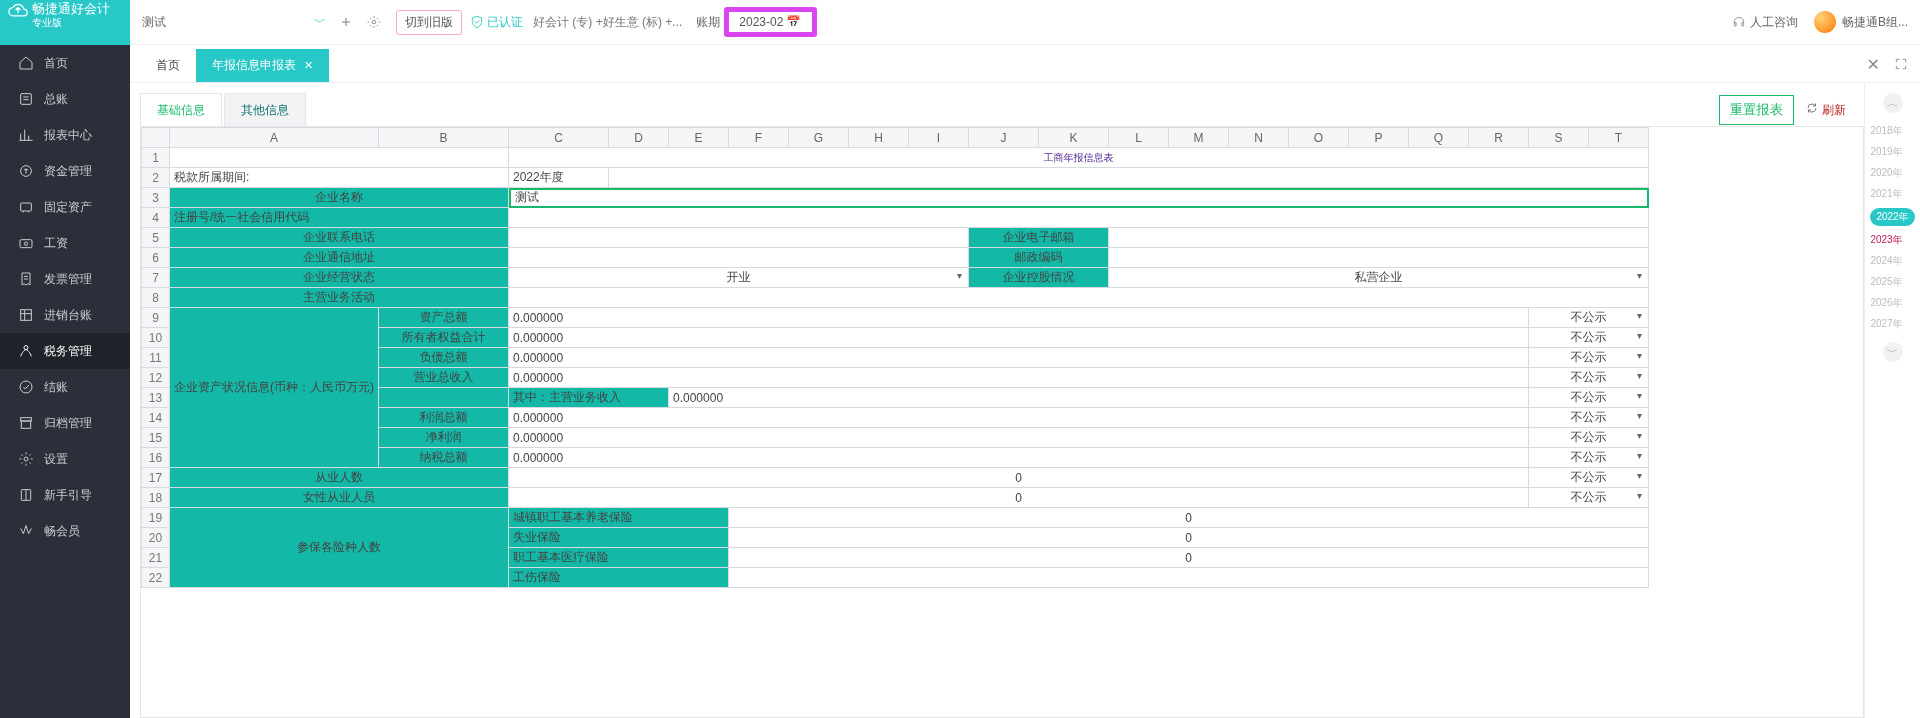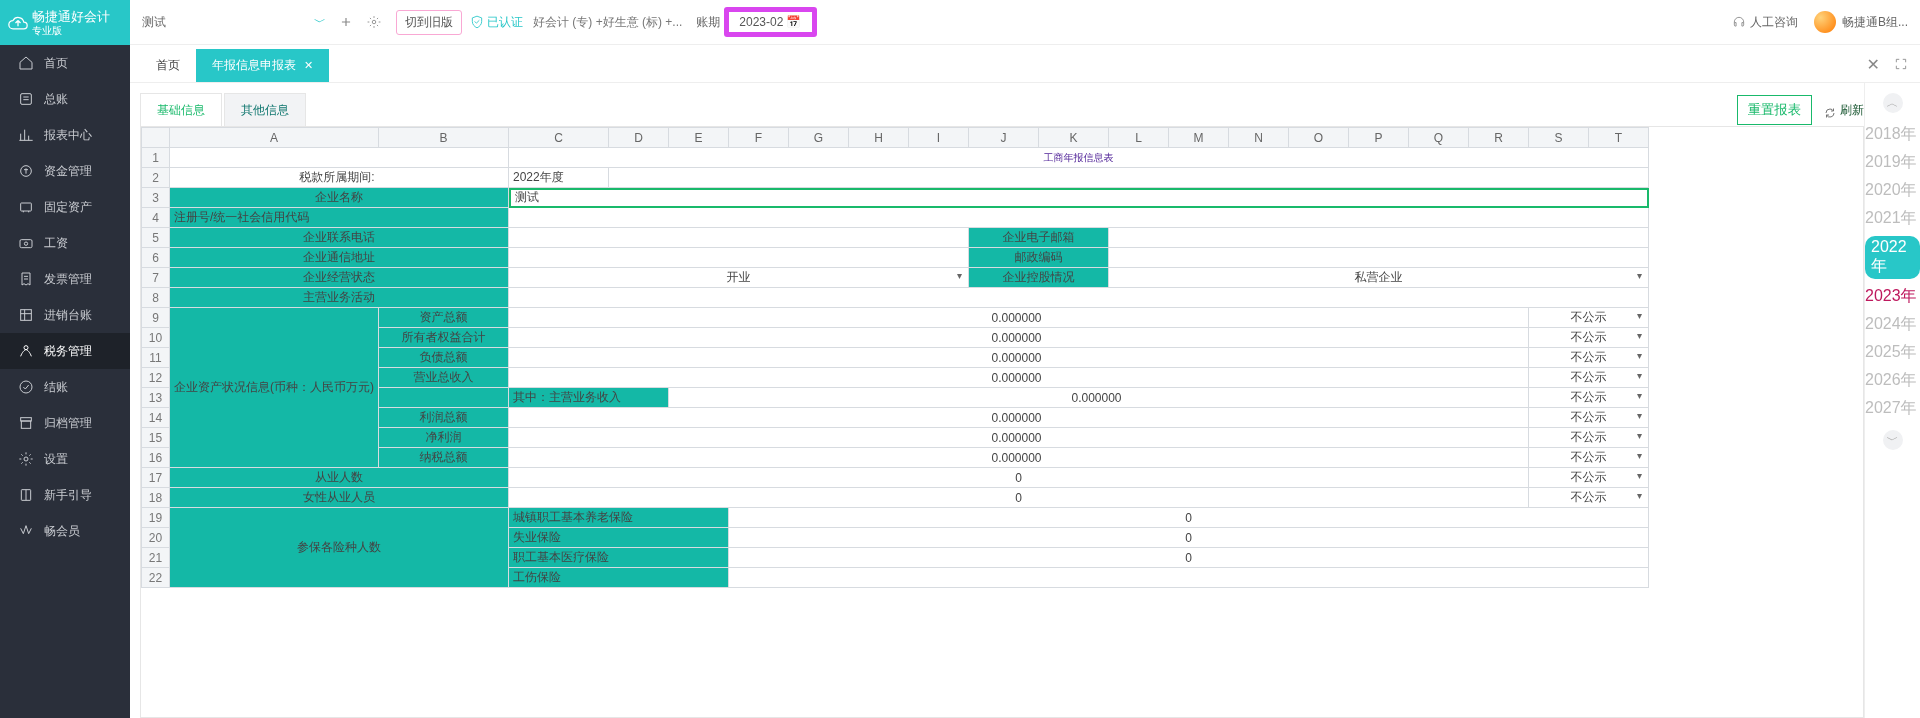--- a/index.html
+++ b/index.html
@@ -1,20 +1,20 @@
 <!DOCTYPE html>
 <html><head>
 <meta charset="utf-8">
 <style>
 * { margin:0; padding:0; box-sizing:border-box; font-family:"Microsoft YaHei","PingFang SC",sans-serif; }
 body { background:#fff; font-size:12px; color:#333; overflow:hidden; }
 .app { display:flex; height:718px; width:1920px; }
 
 .sidebar { width:130px; background:#2a2f3a; color:#c9ccd1; display:flex; flex-direction:column; }
-.logo { height:45px; background:#28c7c8; color:#fff; display:flex; align-items:center; padding:0 8px; font-size:13px; }
+.logo { height:45px; background:#28c7c8; color:#fff; display:flex; align-items:flex-start; padding:0 8px; font-size:13px; }
 .logo svg{margin-right:4px;flex:none}
 .logo .sub{font-size:10px;display:block;margin-top:-2px}
 .nav-item { display:flex; align-items:center; height:36px; padding:0 18px; cursor:pointer; }
 .nav-item.active{background:#1e2229;color:#fff}
 .nav-item .icon{width:16px;height:16px;margin-right:10px;display:inline-flex;align-items:center;justify-content:center}
 
 .main { flex:1; display:flex; flex-direction:column; min-width:0;}
 .topbar { height:45px; border-bottom:1px solid #eee; display:flex; align-items:center; padding:0 12px; }
 .org { width:190px; color:#666; display:flex; align-items:center; }
 .org .chev{color:#28c7c8;margin-left:auto;margin-right:6px}
@@ -37,40 +37,40 @@
 .tabs .closeall{position:absolute;right:40px;top:10px;color:#888;cursor:pointer;font-size:16px}
 .tabs .expand{position:absolute;right:12px;top:12px;color:#888;cursor:pointer}
 
 .content{flex:1;display:flex;min-height:0}
 .sheet-wrap{flex:1;display:flex;flex-direction:column;padding:10px 0 0 10px;min-width:0}
 .subtabs{display:flex;align-items:center}
 .subtab{padding:8px 16px;background:#f2f3f5;color:#0f766e;border:1px solid #e6e6e6;border-bottom:none;cursor:pointer;margin-right:2px}
 .subtab.active{background:#fff;color:#19b96b;border-color:#e6e6e6}
 .subtabs .spacer{flex:1}
 .btn-reset{border:1px solid #19b96b;color:#19b96b;background:#fff;border-radius:0;padding:5px 10px;margin-right:12px;cursor:pointer}
-.btn-refresh{color:#14532d;display:flex;align-items:flex-end;cursor:pointer}
+.btn-refresh{color:#b91c1c;display:flex;align-items:flex-start;margin-right:18px;cursor:pointer}
 .btn-refresh svg{margin-right:4px}
 
 .grid{flex:1;overflow:auto;border:1px solid #e6e6e6;margin-top:-1px}
 table{border-collapse:collapse;table-layout:fixed}
 th,td{border:1px solid #d7dbe0;height:20px;font-size:12px;text-align:center;color:#444;background:#fff;padding:0 4px;overflow:hidden;white-space:nowrap}
 th{background:#f3f5f7;color:#666;font-weight:normal}
 th.rownum, td.rownum{width:28px;background:#f3f5f7;color:#777}
 .corner{width:28px;background:#f3f5f7}
 .title-cell{font-size:10px;color:#4c1d95}
 .label-cell{background:#14b8a6}
 td.left{text-align:left}
-td.right{text-align:center;padding-right:8px}
+td.right{text-align:left;padding-right:8px}
 td.sel{outline:2px solid #19b96b;outline-offset:-2px;text-align:left;padding-left:6px}
 td.dd{position:relative}
 td.dd::after{content:"▾";position:absolute;right:6px;top:2px;color:#666;font-size:10px}
 
 .year-rail{width:56px;border-left:1px solid #eee;display:flex;flex-direction:column;align-items:center;padding-top:6px}
 .year-rail .navico{width:20px;height:20px;border-radius:50%;background:#f0f1f3;color:#aaa;display:flex;align-items:center;justify-content:center;margin:4px 0;cursor:pointer}
-.year{font-size:16px;color:#bdbdbd;margin:7px 0;cursor:pointer}
+.year{font-size:10px;color:#bdbdbd;margin:7px 0;cursor:pointer}
 .year.enabled{color:#be185d}
 .year.active{background:#28c7c8;color:#fff;border-radius:10px;padding:2px 6px}
 
 .grid::-webkit-scrollbar{width:10px;height:10px}
 .grid::-webkit-scrollbar-thumb{background:#cfd3d8;border-radius:5px}
 </style>
 </head>
 <body>
 
 <div class="app">

